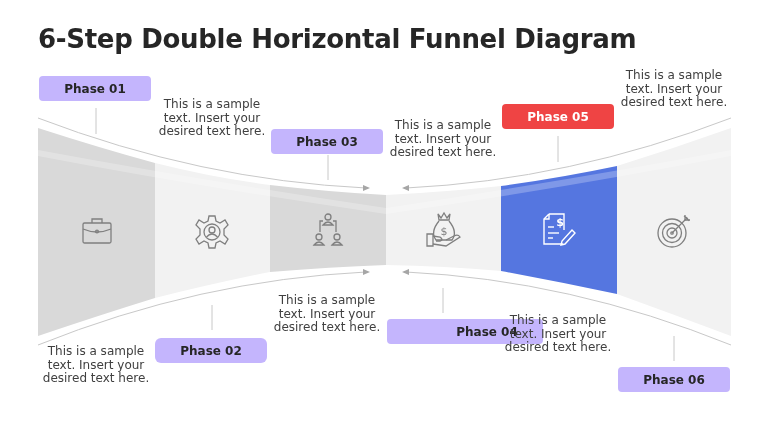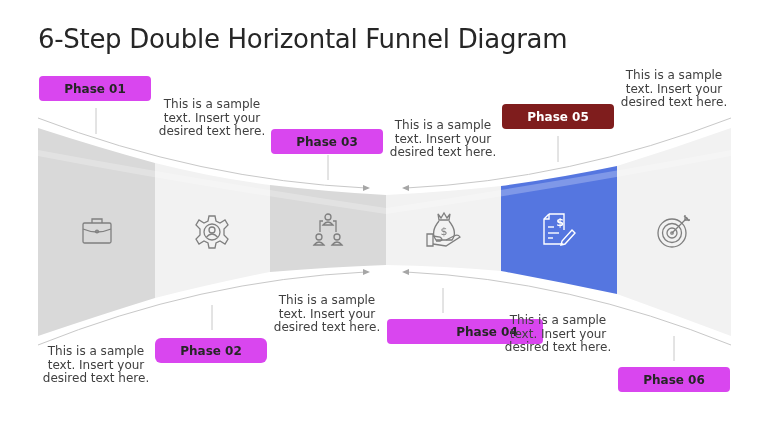--- a/index.html
+++ b/index.html
@@ -1,24 +1,24 @@
 <!DOCTYPE html>
 <html><head>
 <meta charset="utf-8">
 <style>
   html, body { margin: 0; padding: 0; background: #ffffff; }
   body { width: 768px; height: 432px; position: relative; overflow: hidden;
          font-family: "DejaVu Sans", "Liberation Sans", sans-serif; color: #404040; }
   .title { position: absolute; left: 38px; top: 24px; font-size: 26px; color: #262626;
-           font-weight: normal; letter-spacing: -0.3px; margin: 0; white-space: nowrap; }
+           font-weight: bold; letter-spacing: -0.3px; margin: 0; white-space: nowrap; }
   svg.funnel { position: absolute; left: 0; top: 0; }
   .phase { position: absolute; width: 112px; height: 25px; border-radius: 4px;
-           background: #d946ef; color: #262626; font-weight: bold; font-size: 12px;
+           background: #c4b5fd; color: #262626; font-weight: bold; font-size: 12px;
            display: flex; align-items: center; justify-content: center; }
-  .phase.active { background: #7f1d1d; color: #ffffff; }
+  .phase.active { background: #ef4444; color: #ffffff; }
   .desc { position: absolute; width: 110px; text-align: center; font-size: 12px;
           line-height: 13.5px; color: #404040; }
   .icon { position: absolute; width: 40px; height: 40px; }
 </style>
 </head>
 <body>
 
 <h1 class="title">6-Step Double Horizontal Funnel Diagram</h1>
 
 <svg class="funnel" width="768" height="432" viewBox="0 0 768 432">

